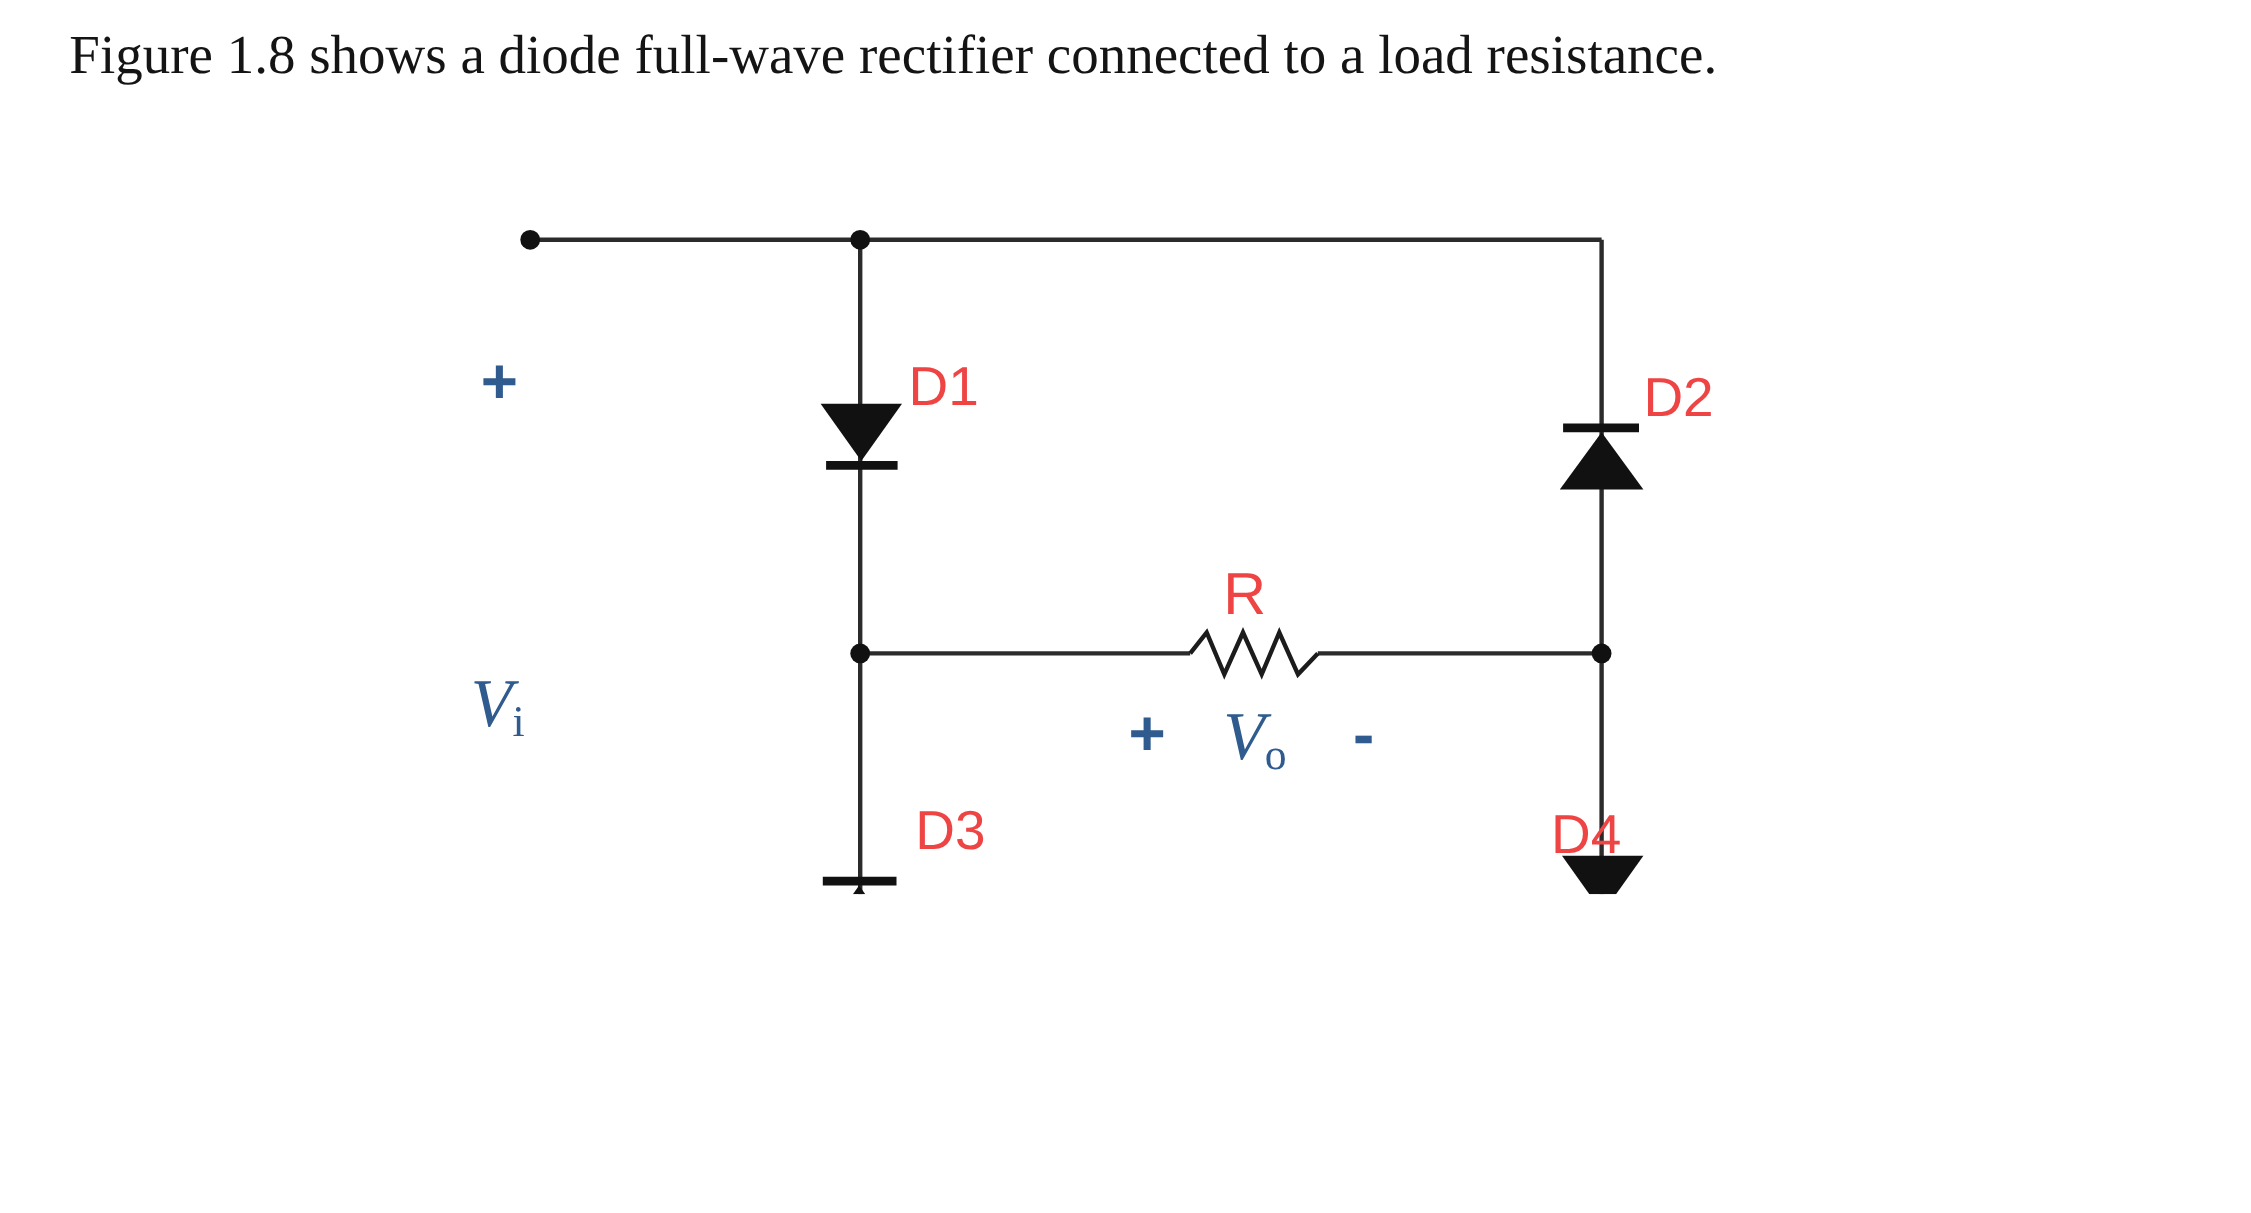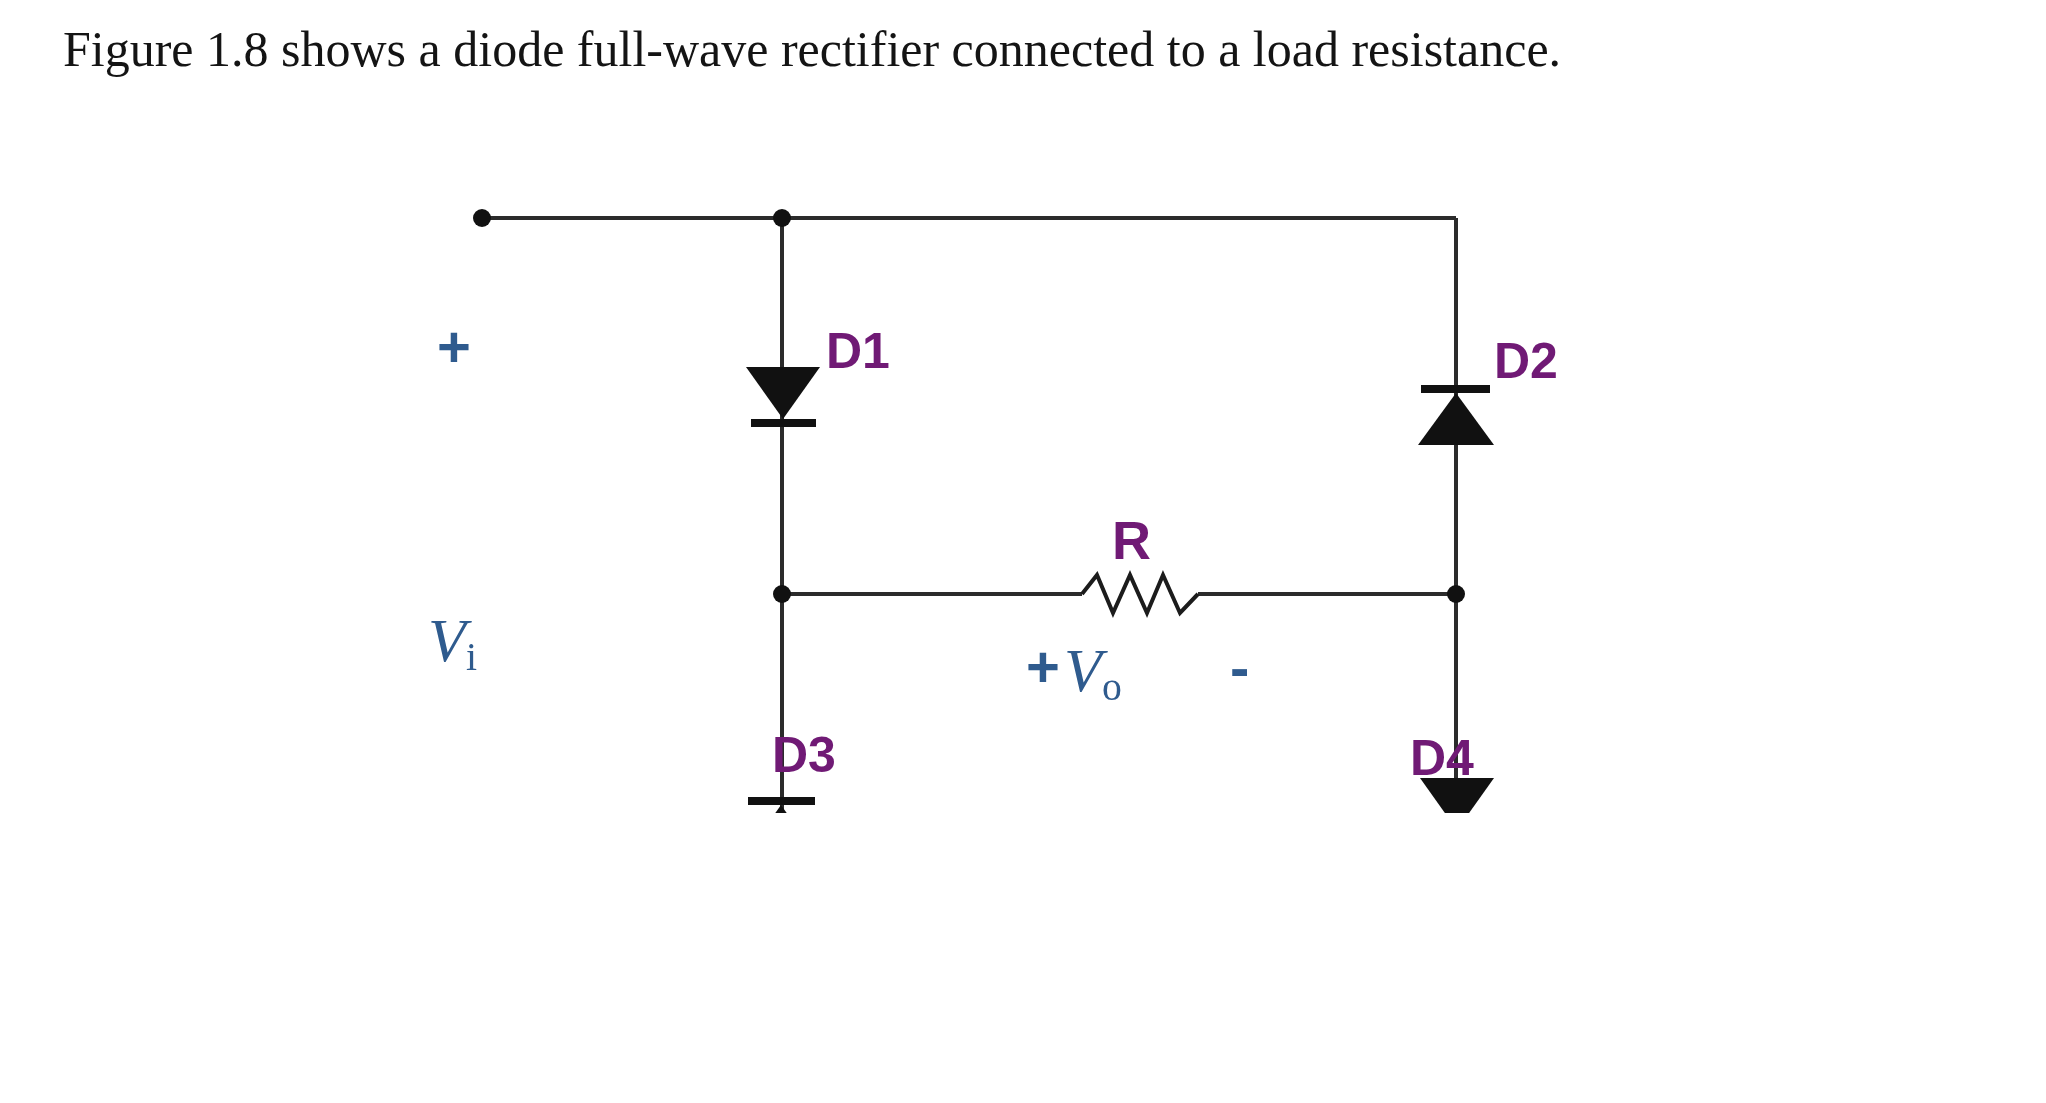--- a/index.html
+++ b/index.html
@@ -23,24 +23,24 @@
   }
   .circuit-svg {
     position: absolute;
     left: 0;
     top: 0;
     width: 2046px;
     height: 1103px;
   }
   .comp-label {
     position: absolute;
-    font-weight: 700;
+    font-weight: 400;
     font-size: 50px;
     line-height: 1;
-    color: #701a75;
+    color: #ef4444;
     white-space: nowrap;
   }
   .r-label { font-size: 54px; }
   .sign {
     position: absolute;
     font-weight: 700;
     font-size: 58px;
     line-height: 1;
     color: #2F5B8E;
     white-space: nowrap;
@@ -102,25 +102,25 @@
     <circle cx="482" cy="218" r="9" fill="#111111"></circle>
     <circle cx="782" cy="218" r="9" fill="#111111"></circle>
     <circle cx="782" cy="594" r="9" fill="#111111"></circle>
     <circle cx="1456" cy="594" r="9" fill="#111111"></circle>
     <circle cx="482" cy="1005" r="9" fill="#111111"></circle>
     <circle cx="782" cy="1005" r="9" fill="#111111"></circle>
   </svg>
 
   <div class="comp-label" style="left:826px; top:326px;">D1</div>
   <div class="comp-label" style="left:1494px; top:316px;margin-top:20px;">D2</div>
-  <div class="comp-label" style="left:772px; top:730px;">D3</div>
+  <div class="comp-label" style="left:832px; top:730px;">D3</div>
   <div class="comp-label" style="left:1410px; top:733px;">D4</div>
   <div class="comp-label r-label" style="left:1112px; top:513px;">R</div>
 
   <div class="sign" style="left:437px; top:318px;">+</div>
   <div class="vlabel" style="left:428px; top:580px;margin-top:29px;"><span>V</span><span class="sub">i</span></div>
   <div class="sign" style="left:442px; top:828px;">-</div>
 
   <div class="sign" style="left:1026px; top:638px;">+</div>
-  <div class="vlabel" style="left:1064px; top:639px;"><span>V</span><span class="sub">o</span></div>
+  <div class="vlabel" style="left:1112px; top:639px;"><span>V</span><span class="sub">o</span></div>
   <div class="sign" style="left:1230px; top:639px;">-</div>
 
 </div>
 
 </body></html>

